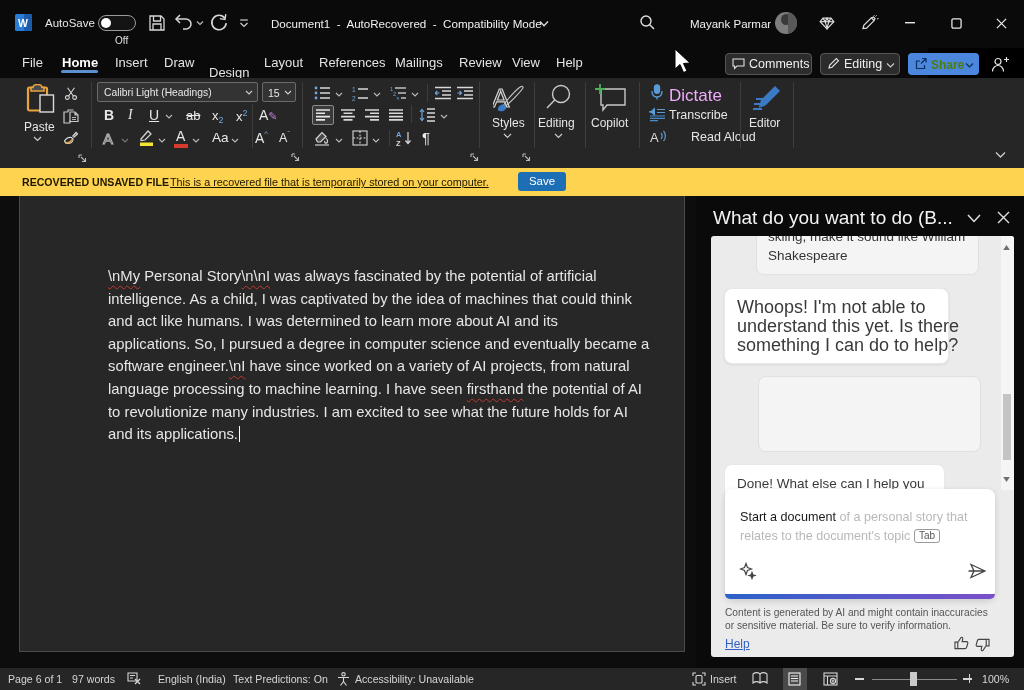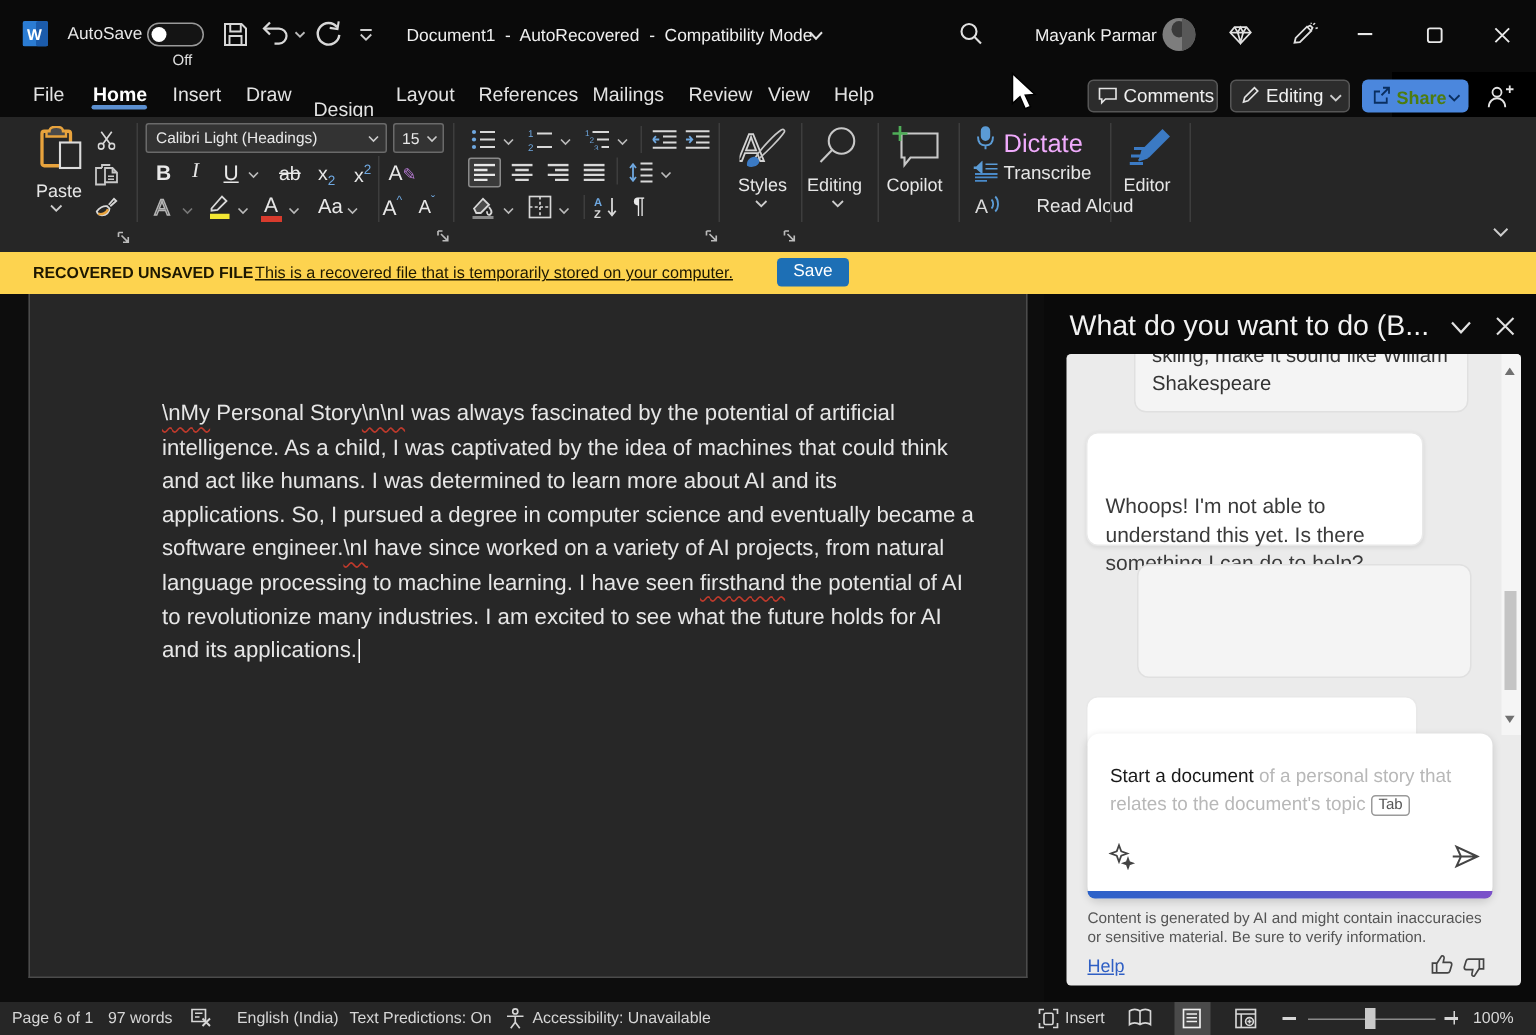--- a/index.html
+++ b/index.html
@@ -403,23 +403,24 @@
     </svg>
   <svg class="abs" style="left:301px;top:15px" width="13" height="13" viewBox="0 0 13 13" stroke="#e0e0e0" stroke-width="1.4">
       <path d="M1 1 L12 12 M12 1 L1 12"></path>
     </svg>
 
   <div class="abs" style="left:15px;top:40px;width:303px;height:421px;background:#ebebeb;border-radius:3px;overflow:hidden;">
 
     <div class="abs" style="left:45px;top:-12px;width:223px;height:51px;background:#f4f4f4;border:1px solid #e0e0e0;border-radius:8px;"></div>
     <div class="abs" style="left:57px;top:-9px;font-size:13.5px;line-height:19px;color:#333;">skiing, make it sound like William<br>Shakespeare</div>
     <div class="abs" style="left:13px;top:52px;width:225px;height:76px;background:#fff;border:1px solid #e8e8e8;border-radius:8px;box-shadow:0 1px 3px rgba(0,0,0,0.08);"></div>
-    <div class="abs" style="left:26px;top:62px;font-size:14px;line-height:19px;color:#3a3a3a;margin-top:30px;">Whoops! I'm not able to<br>understand this yet. Is there<br>something I can do to help?</div>
+    <div class="abs" style="left:26px;top:62px;font-size:18px;line-height:19px;color:#3a3a3a;">Whoops! I'm not able to<br>understand this yet. Is there<br>something I can do to help?</div>
     <div class="abs" style="left:47px;top:140px;width:223px;height:76px;background:#f4f4f4;border:1px solid #e0e0e0;border-radius:8px;"></div>
     <div class="abs" style="left:13px;top:228px;width:221px;height:40px;background:#fff;border:1px solid #e8e8e8;border-radius:8px;"></div>
+    <div class="abs" style="left:26px;top:238px;font-size:13.5px;line-height:19px;color:#3a3a3a;">Done! What else can I help you</div>
 
     <div class="abs" style="right:0px;top:0px;width:13px;height:254px;background:#f5f5f5;"></div>
     <svg class="abs" style="right:4px;top:9px" width="7" height="5" viewBox="0 0 8 6">
         <path d="M4 0 L8 6 L0 6 z" fill="#707070"></path>
       </svg>
     <div class="abs" style="right:3px;top:158px;width:8px;height:66px;background:#c4c4c4;border-radius:0px;"></div>
     <svg class="abs" style="right:4px;top:241px" width="7" height="5" viewBox="0 0 8 6">
         <path d="M0 0 L8 0 L4 6 z" fill="#707070"></path>
       </svg>
 

